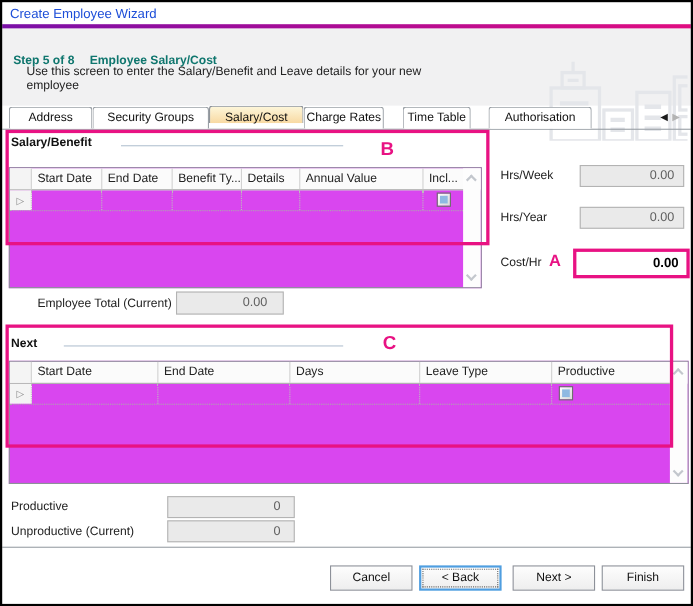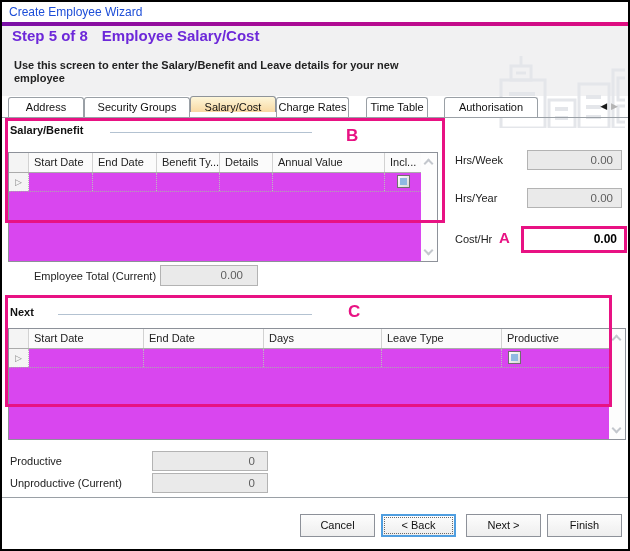--- a/index.html
+++ b/index.html
@@ -10,23 +10,23 @@
   .frame { position:absolute; inset:0; border:2px solid #000; pointer-events:none; z-index:50; }
 
   
   .titlebar { position:absolute; left:2px; top:2px; right:2px; height:20px; background:#fff; }
   .titlebar-text { position:absolute; left:7px; top:3px; font-size:12px; color:#1d4ed8; }
   .grad-line { position:absolute; left:2px; right:2px; top:22px; height:4px;
                background:linear-gradient(90deg,#7a10a7 0%, #a80b96 45%, #e00d81 100%); }
 
   
   .headerband { position:absolute; left:2px; right:2px; top:26px; height:70px; background:#f1f1f2; }
-  .step-line { position:absolute; left:10px; top:1px; font-size:15px; font-weight:bold; color:#6d28d9; }
+  .step-line { position:absolute; left:10px; top:23px; font-size:11px; font-weight:bold; color:#0f766e; }
   .step-line .gap { display:inline-block; width:14px; }
-  .desc { position:absolute; left:12px; top:33px; width:420px; line-height:13px; font-size:11px; color:#222;font-weight:bold; }
+  .desc { position:absolute; left:22px; top:33px; width:420px; line-height:13px; font-size:11px; color:#222; }
   .buildings { position:absolute; right:3px; top:30px; z-index:0; }
 
   
   .tabstrip { position:absolute; left:2px; right:2px; top:96px; height:22px; z-index:2; }
   .tabstrip-bottomline { position:absolute; left:0; right:0; top:21px; height:1px; background:#9aa0a6; }
   .tab { position:absolute; top:1px; height:20px; background:#fff; border:1px solid #9aa0a6;
          border-bottom:none; border-radius:3px 3px 0 0; text-align:center; line-height:19px;
          font-size:11px; color:#111; cursor:default; }
   .tab.active { top:0; height:16px; background:linear-gradient(#fdf6da,#f8d9a2);
                 border:1px solid #8f949a; border-bottom:none; z-index:3; line-height:21px; }

